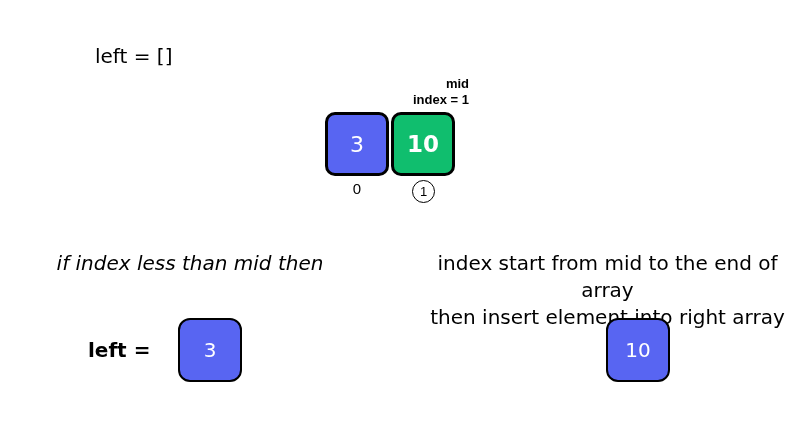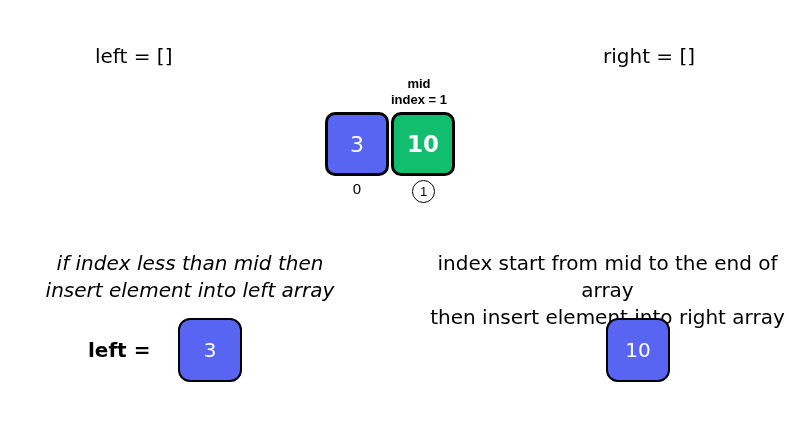--- a/index.html
+++ b/index.html
@@ -14,22 +14,22 @@
     overflow: hidden;
   }
   .txt { position: absolute; white-space: nowrap; }
 
   
   .top-left-label  { left: 95px;  top: 44px; font-size: 20px; }
   .top-right-label { left: 603px; top: 44px; font-size: 20px; }
 
   
   .mid-label {
-    position: absolute; left: 379px; top: 76px; width: 80px;
-    text-align: center; font-family: "Liberation Sans", sans-serif;
+    position: absolute; left: 389px; top: 76px; width: 80px;
+    text-align: right; font-family: "Liberation Sans", sans-serif;
     font-weight: bold; font-size: 13px; line-height: 16px;
   }
 
   
   .cell {
     position: absolute; width: 64px; height: 64px;
     border: 3px solid #000000; border-radius: 10px;
     display: flex; align-items: center; justify-content: center;
     color: #ffffff;
   }
@@ -70,21 +70,20 @@
   .result-left-cell  { left: 178px; top: 318px; }
   .result-right-cell { left: 606px; top: 318px; }
 </style>
 </head>
 <body>
 
 <div class="canvas">
 
   <div class="txt top-left-label">left = []</div>
 
-  <div class="txt top-right-label">right = []</div>
 
   <div class="mid-label">
     <div>mid</div>
     <div>index = 1</div>
   </div>
 
   <div class="cell cell-blue">
     <span>3</span>
   </div>
 
@@ -93,21 +92,20 @@
   </div>
 
   <div class="index-0">0</div>
 
   <div class="index-1-circle">
     <span>1</span>
   </div>
 
   <div class="rule rule-left">
     <div>if index less than mid then</div>
-    <div>insert element into left array</div>
   </div>
 
   <div class="rule rule-right">
     <div>index start from mid to the end of array</div>
     <div>then insert element into right array</div>
   </div>
 
   <div class="result-label result-left-label">left =</div>
 
   <div class="result-cell result-left-cell">

